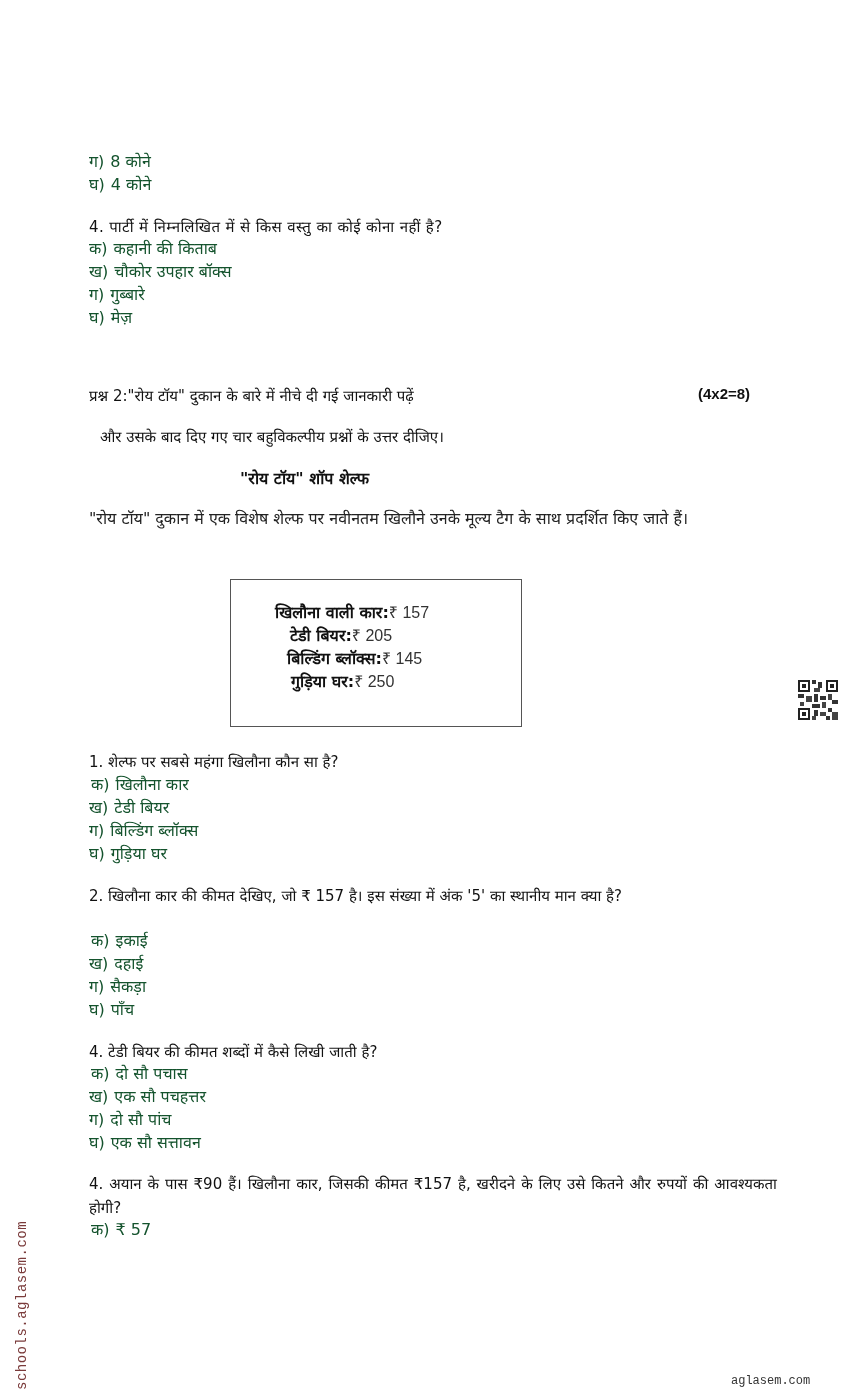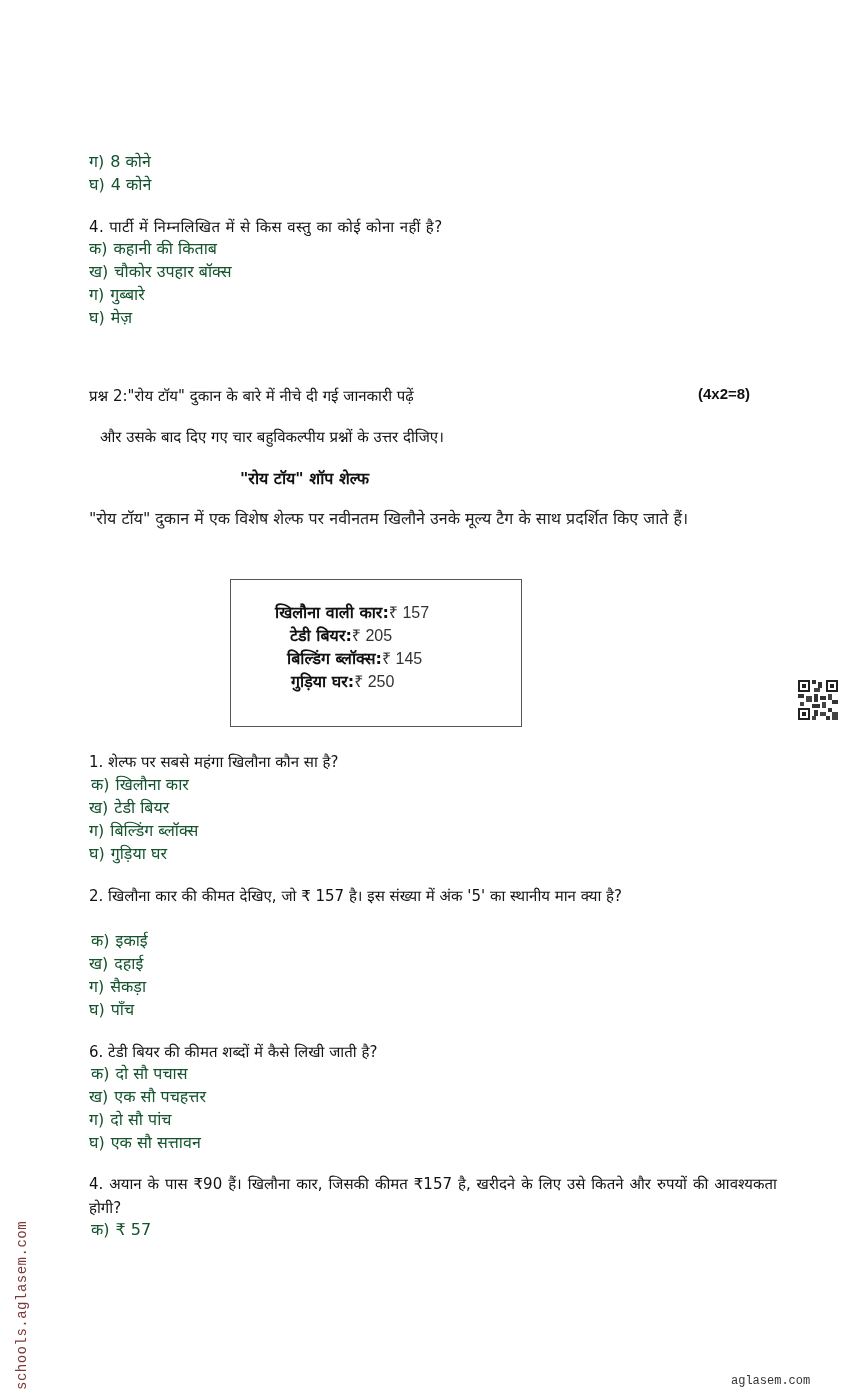--- a/index.html
+++ b/index.html
@@ -212,21 +212,21 @@
 <div class="line opt" style="top:953px;">
   <span class="lbl">ख)</span><span>दहाई</span>
 </div>
 <div class="line opt" style="top:976px;">
   <span class="lbl">ग)</span><span>सैकड़ा</span>
 </div>
 <div class="line opt" style="top:999px;">
   <span class="lbl">घ)</span><span>पाँच</span>
 </div>
 
-<div class="q" style="top:1040px;">6. टेडी बियर की कीमत शब्दों में कैसे लिखी जाती है?</div>
+<div class="q" style="top:1040px;">4. टेडी बियर की कीमत शब्दों में कैसे लिखी जाती है?</div>
 <div class="line opt" style="top:1063px; left:91px;">
   <span class="lbl">क)</span><span>दो सौ पचास</span>
 </div>
 <div class="line opt" style="top:1086px;">
   <span class="lbl">ख)</span><span>एक सौ पचहत्तर</span>
 </div>
 <div class="line opt" style="top:1109px;">
   <span class="lbl">ग)</span><span>दो सौ पांच</span>
 </div>
 <div class="line opt" style="top:1132px;">

